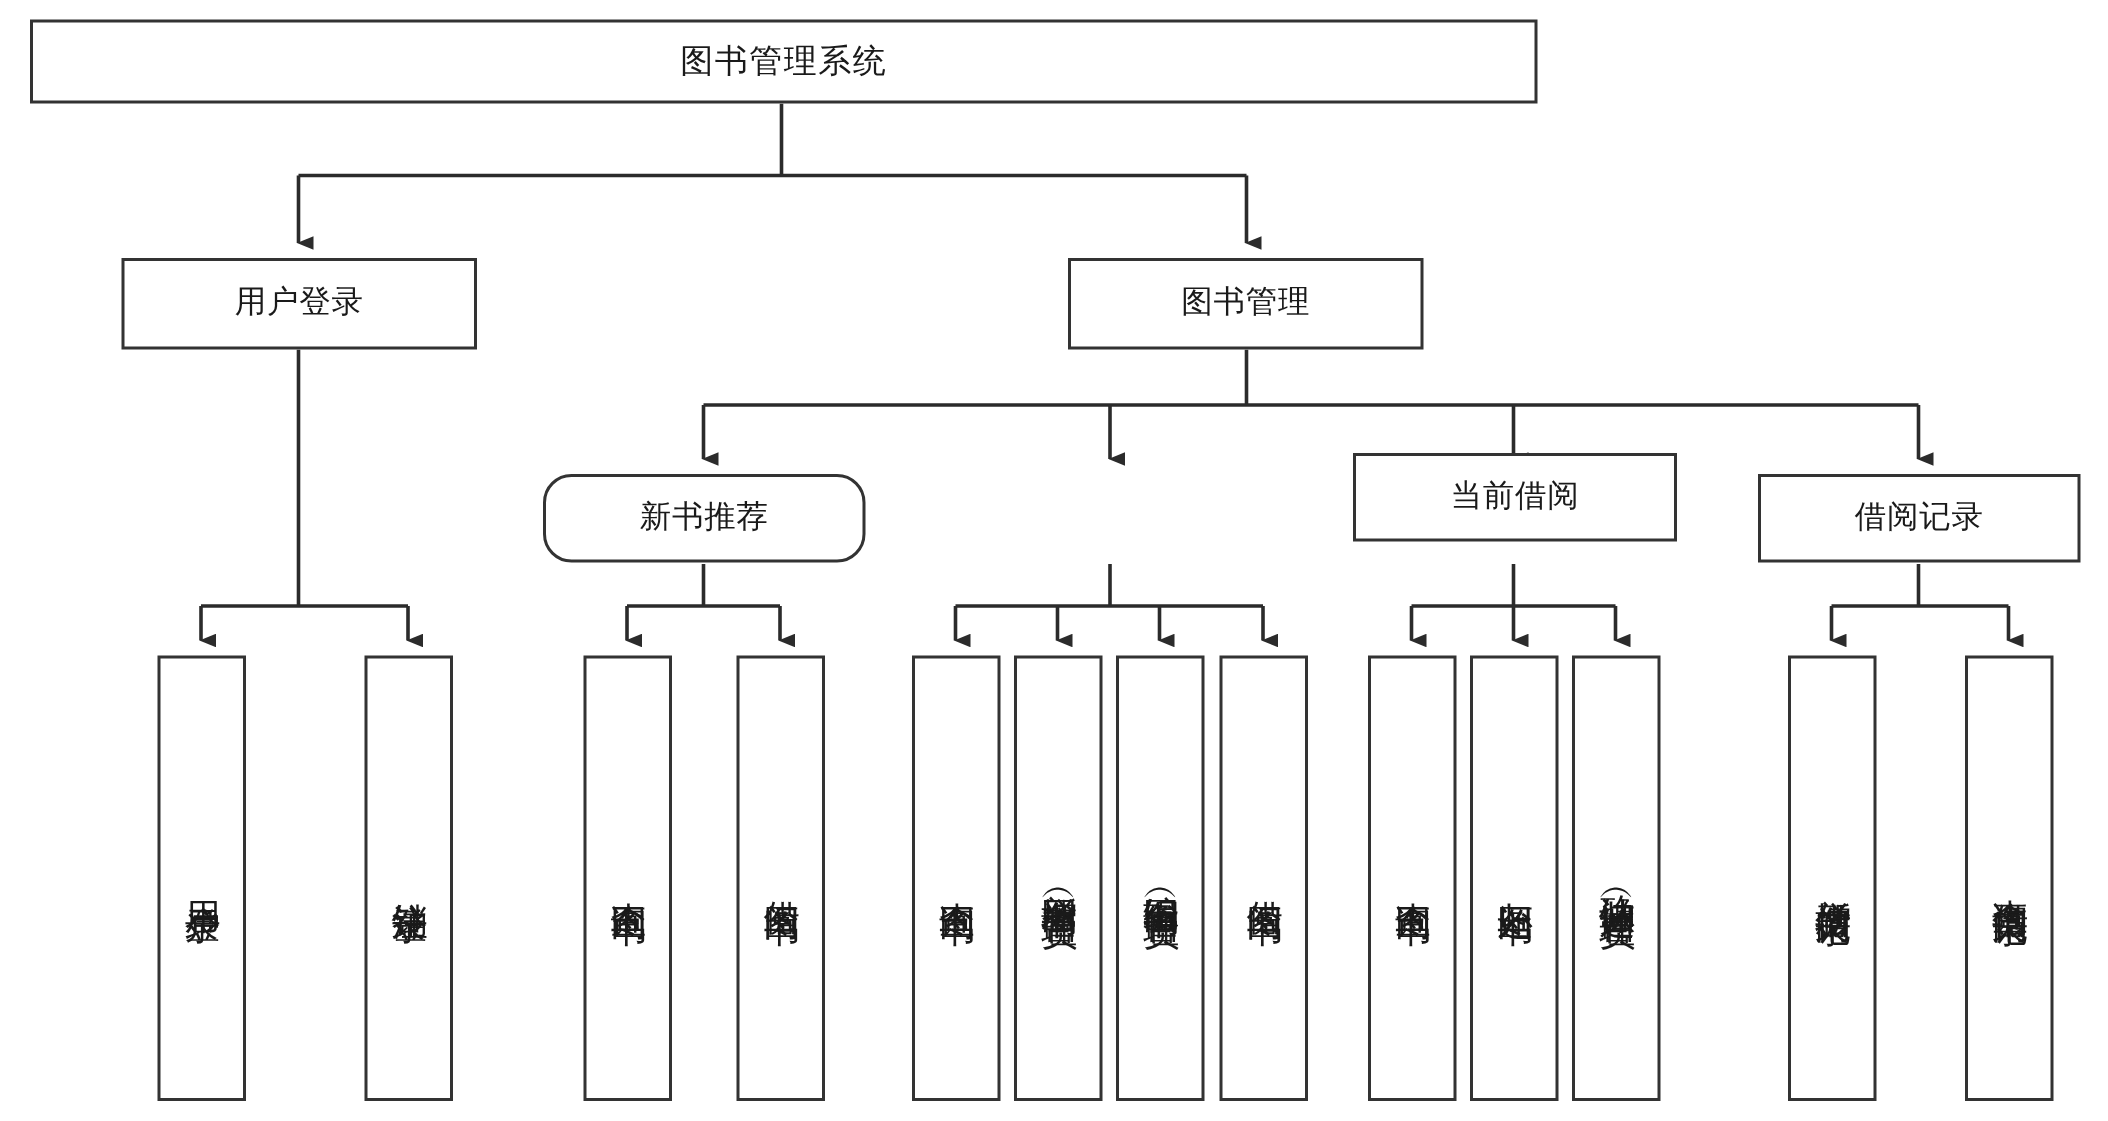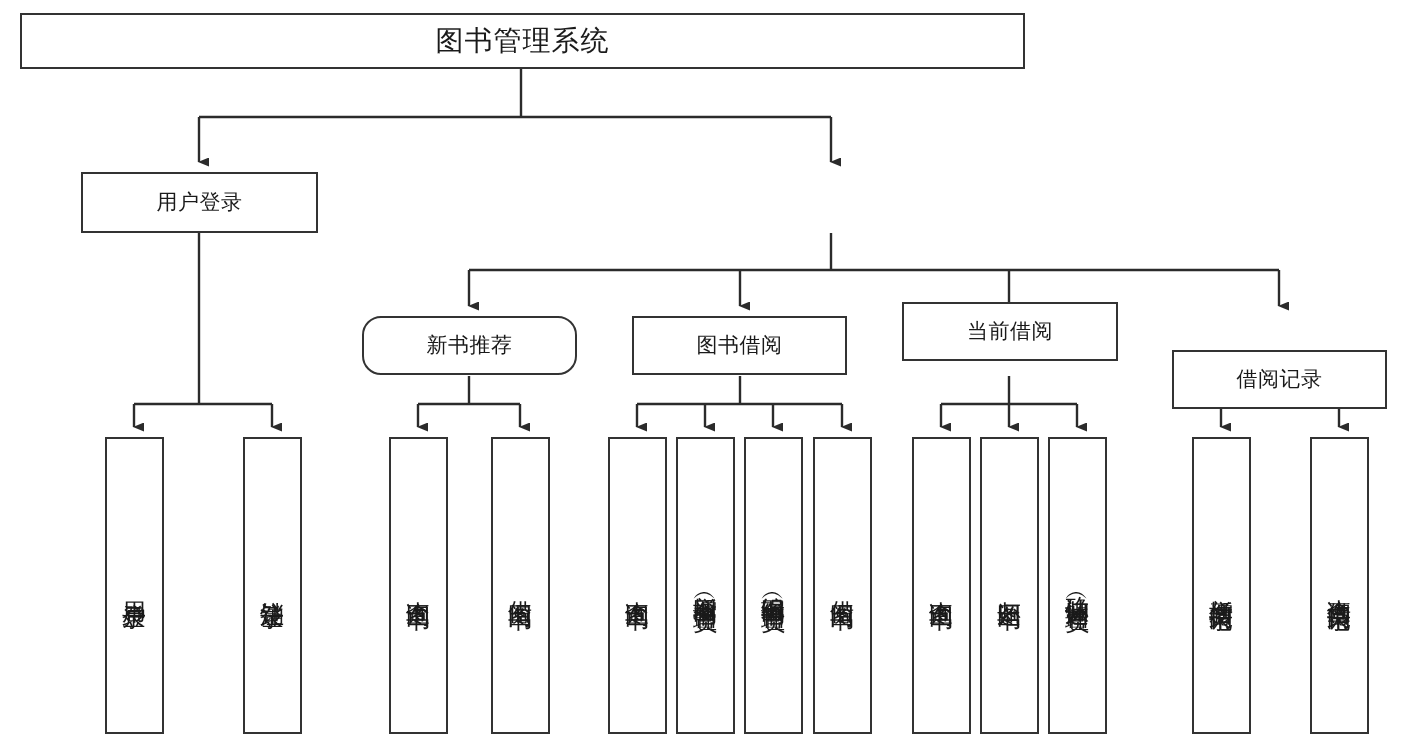--- a/index.html
+++ b/index.html
@@ -43,21 +43,21 @@
     text-align: center;
     line-height: 1.18;
     white-space: nowrap;
   }
   
   .node.horiz .node-label {
     font-size: 21px;
     letter-spacing: 0.5px;
   }
   .node.root .node-label {
-    font-size: 28px;
+    font-size: 22px;
     letter-spacing: 1px;
   }
   
   .node.vert {
     align-items: center;
     justify-content: center;
     padding: 4px 0;
   }
   .node.vert .node-label {
     writing-mode: vertical-rl;
@@ -137,31 +137,31 @@
     </g>
   </svg>
 
   <div class="node horiz root" style="left:20px; top:13px; width:1005px; height:56px;">
     <span class="node-label">图书管理系统</span>
   </div>
 
   <div class="node horiz" style="left:81px; top:172px; width:237px; height:61px;">
     <span class="node-label">用户登录</span>
   </div>
+  <div class="node horiz" style="left:712px; top:172px; width:237px; height:61px;">
+    <span class="node-label">图书管理</span>
+  </div>
 
   <div class="node horiz" style="left:362px; top:316px; width:215px; height:59px;border-radius:19px;">
     <span class="node-label">新书推荐</span>
   </div>
-  <div class="node horiz" style="left:632px; top:316px; width:215px; height:59px;">
-    <span class="node-label">图书借阅</span>
-  </div>
   <div class="node horiz" style="left:902px; top:302px; width:216px; height:59px;">
     <span class="node-label">当前借阅</span>
   </div>
-  <div class="node horiz" style="left:1172px; top:316px; width:215px; height:59px;margin-top:34px;">
+  <div class="node horiz" style="left:1172px; top:316px; width:215px; height:59px;">
     <span class="node-label">借阅记录</span>
   </div>
 
   <div class="node vert" style="left:105px; top:437px; width:59px; height:297px;">
     <span class="node-label">用户登录</span>
   </div>
   <div class="node vert" style="left:243px; top:437px; width:59px; height:297px;">
     <span class="node-label">注销登录</span>
   </div>
 

